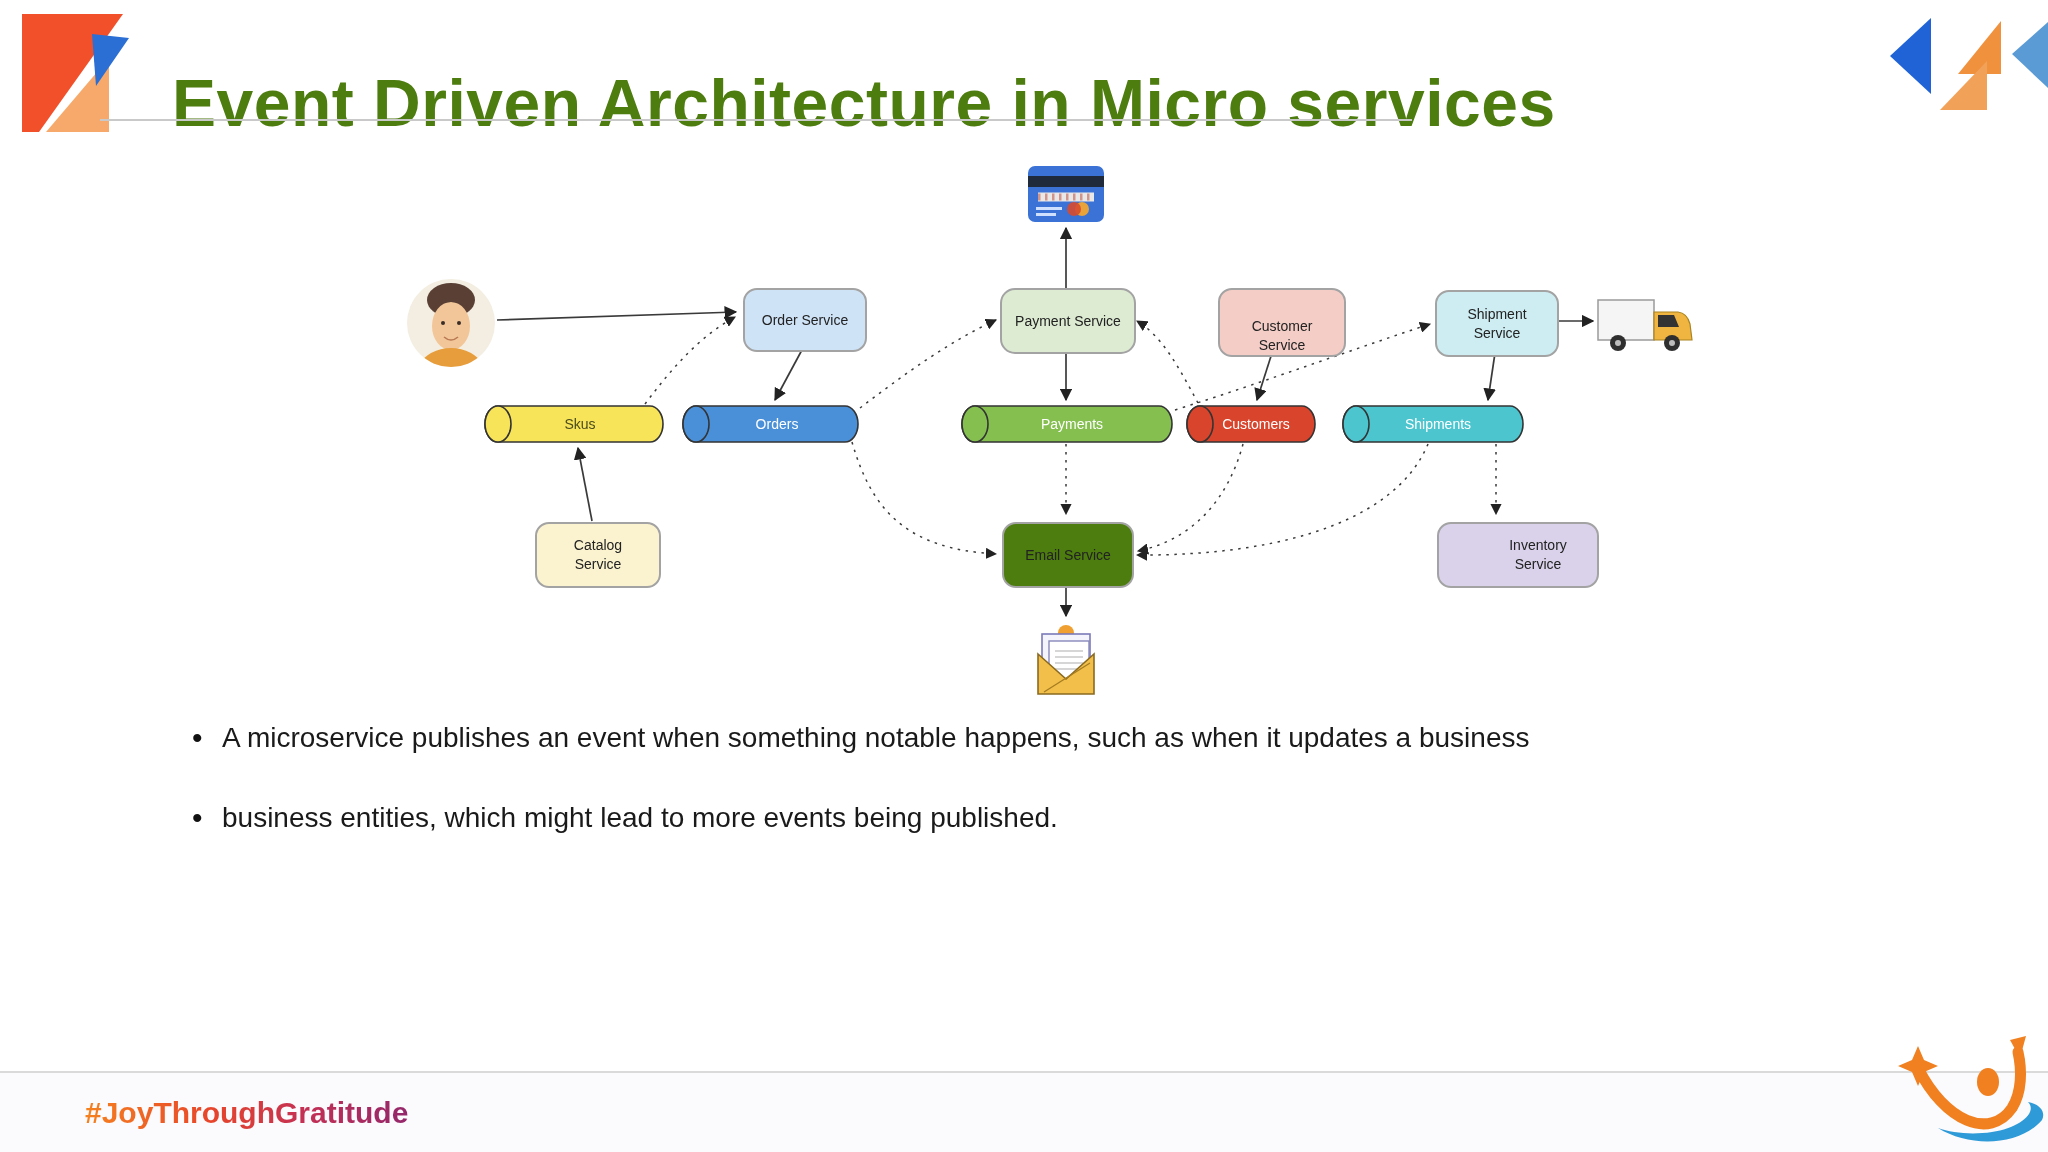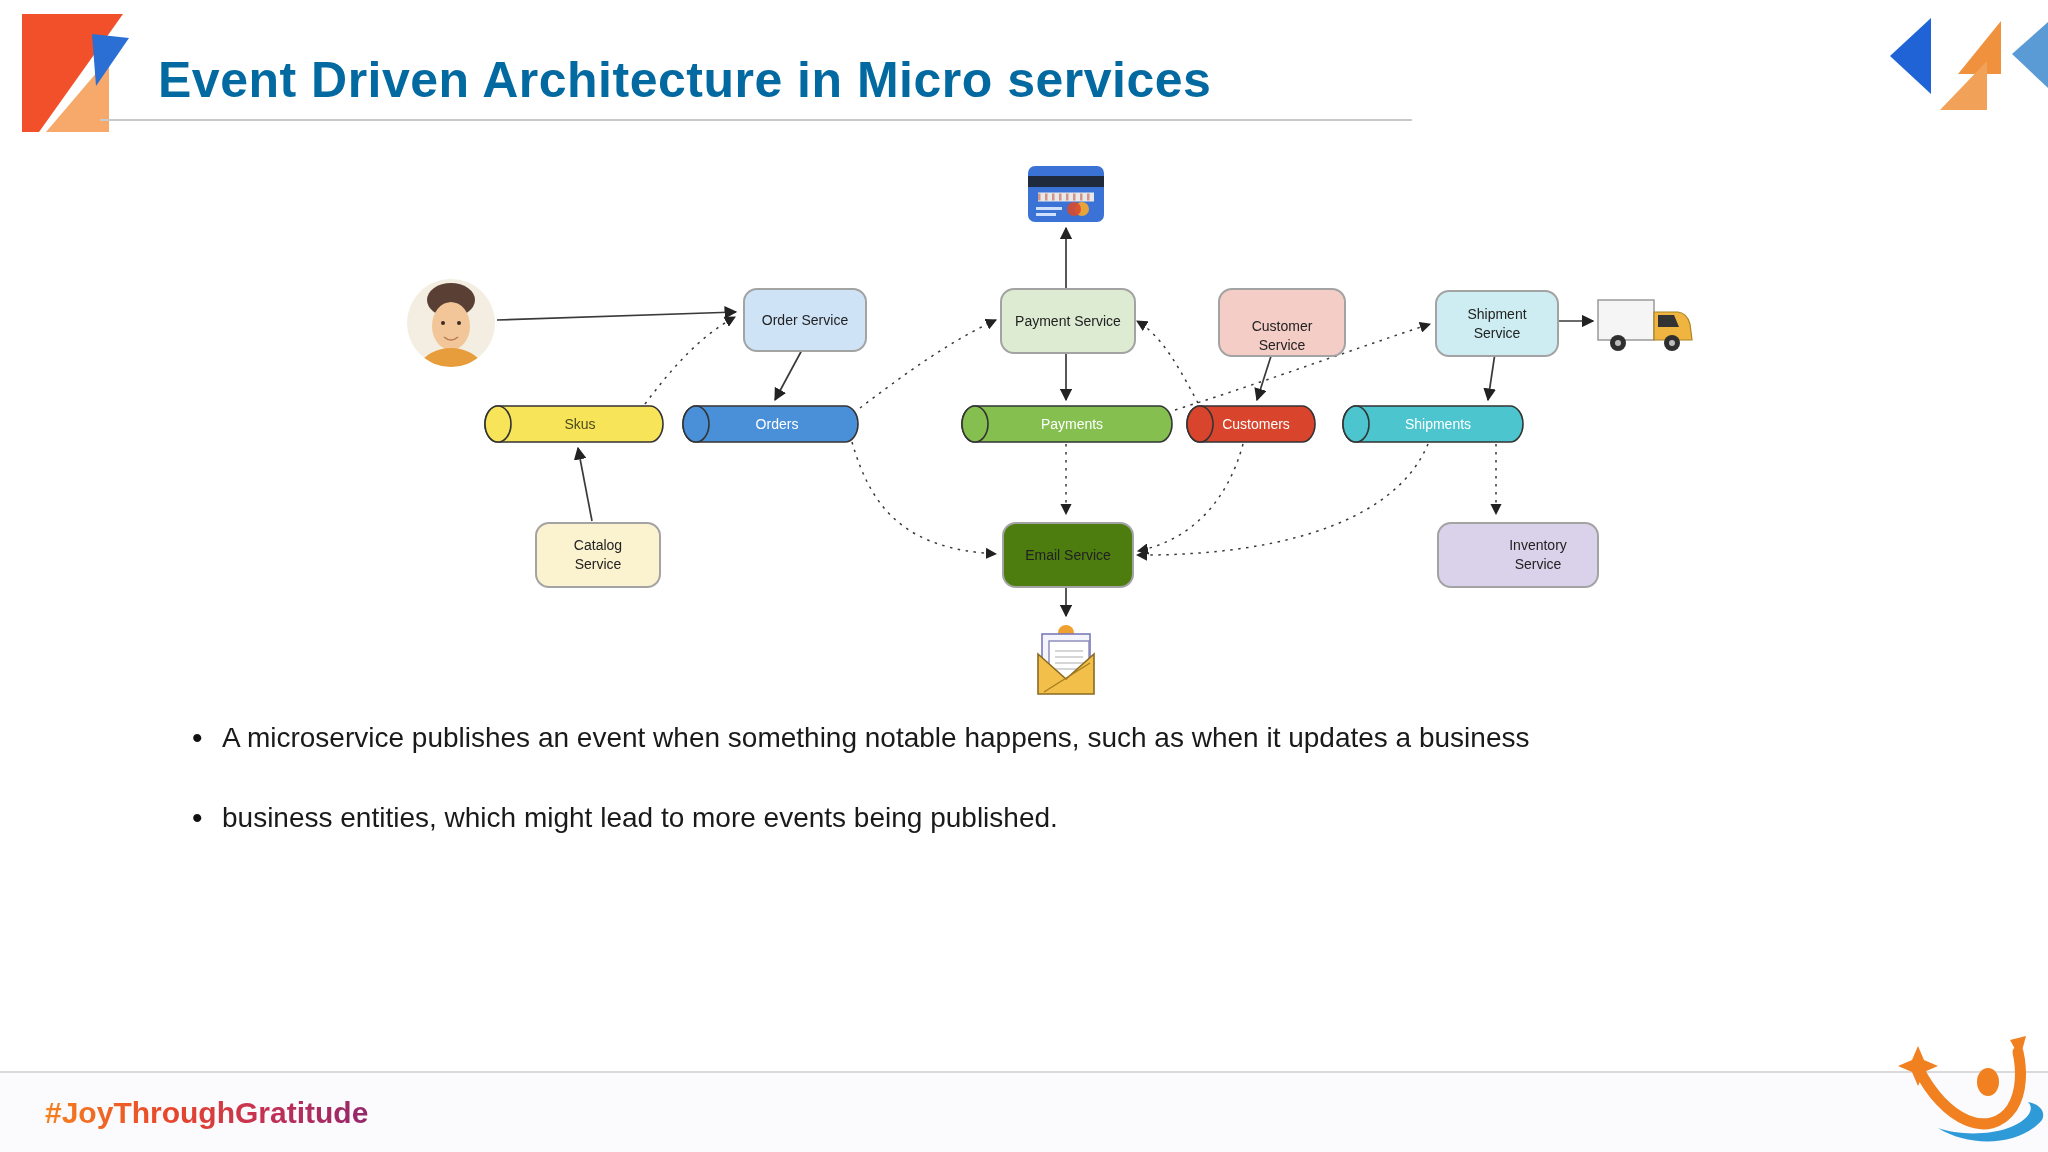--- a/index.html
+++ b/index.html
@@ -5,55 +5,55 @@
   html,body{margin:0;padding:0;}
   body{
     width:2048px;height:1152px;background:#ffffff;overflow:hidden;position:relative;
     font-family:"Liberation Sans", sans-serif;
   }
   .slide{position:absolute;inset:0;}
 
   
   .deco-tl{position:absolute;left:22px;top:12px;}
   .page-title{
-    position:absolute;left:155px;top:48px;margin:3px;
-    font-size:50px;font-weight:bold;color:#0369a1;letter-spacing:0.5px;
+    position:absolute;left:155px;top:48px;margin:17px;
+    font-size:66px;font-weight:bold;color:#4d7c0f;letter-spacing:0.5px;
   }
   .title-rule{position:absolute;left:100px;top:119px;width:1312px;height:2px;background:#c9c9c9;}
   .deco-tr{position:absolute;left:1880px;top:8px;}
 
   
   .edges-svg{position:absolute;left:0;top:0;width:2048px;height:1152px;pointer-events:none;}
   .node{
     position:absolute;border:2px solid #a3a3a3;border-radius:14px;
     display:flex;align-items:center;justify-content:center;text-align:center;
     font-size:14px;color:#222;line-height:1.35;white-space:pre-line;
   }
   #node-order    {left:743px; top:288px;width:120px;height:60px;background:#cfe3f7;}
-  #node-payment  {left:1000px;top:288px;width:132px;height:62px;background:#ddebd2;}
+  #node-payment  {left:1000px;top:288px;width:132px;height:62px;background:#ddebd2;border-radius:15px;}
   #node-customer {left:1218px;top:288px;width:124px;height:65px;background:#f4cdc6;align-items:flex-end;}
   #node-shipment {left:1435px;top:290px;width:120px;height:63px;background:#cdedf2;}
   #node-catalog  {left:535px; top:522px;width:122px;height:62px;background:#fbf3cf;}
   #node-email    {left:1002px;top:522px;width:128px;height:62px;background:#4d7c0f;}
   #node-inventory{left:1437px;top:522px;width:118px;height:62px;background:#d9d2ea;padding-left:40px;}
 
   
   .bullets{position:absolute;left:190px;top:698px;width:1800px;color:#1a1a1a;}
   .bullet-item{position:relative;padding-left:32px;}
   .bullet-dot{
     position:absolute;left:2px;top:0;width:20px;height:80px;line-height:80px;
     font-size:30px;color:#111;
   }
   .bullet-line{font-size:28px;line-height:80px;height:80px;white-space:nowrap;}
 
   
   .footer{
     position:absolute;left:0;top:1071px;width:2048px;height:81px;
     background:#fbfafc;border-top:2px solid #dadada;box-sizing:border-box;
-    display:flex;align-items:center;
+    display:flex;align-items:center;padding-left:40px;
   }
   .footer-tag{
     margin-left:45px;font-size:30px;font-weight:bold;color:#d0392e;
   }
   @supports ((-webkit-background-clip:text) or (background-clip:text)){
     .footer-tag{
       background:linear-gradient(90deg,#f5821f 0%,#e8472a 38%,#c43054 68%,#93276b 100%);
       -webkit-background-clip:text;background-clip:text;
       color:transparent;-webkit-text-fill-color:transparent;
     }

